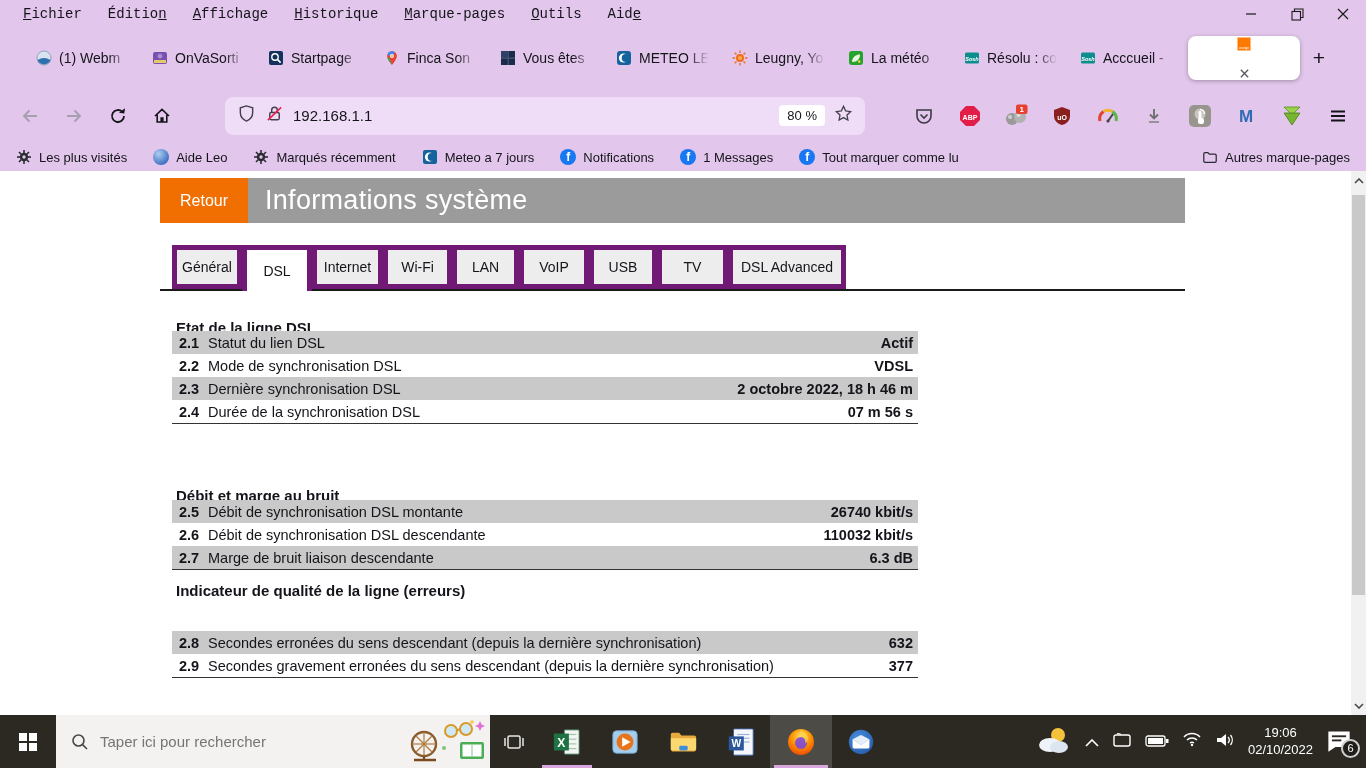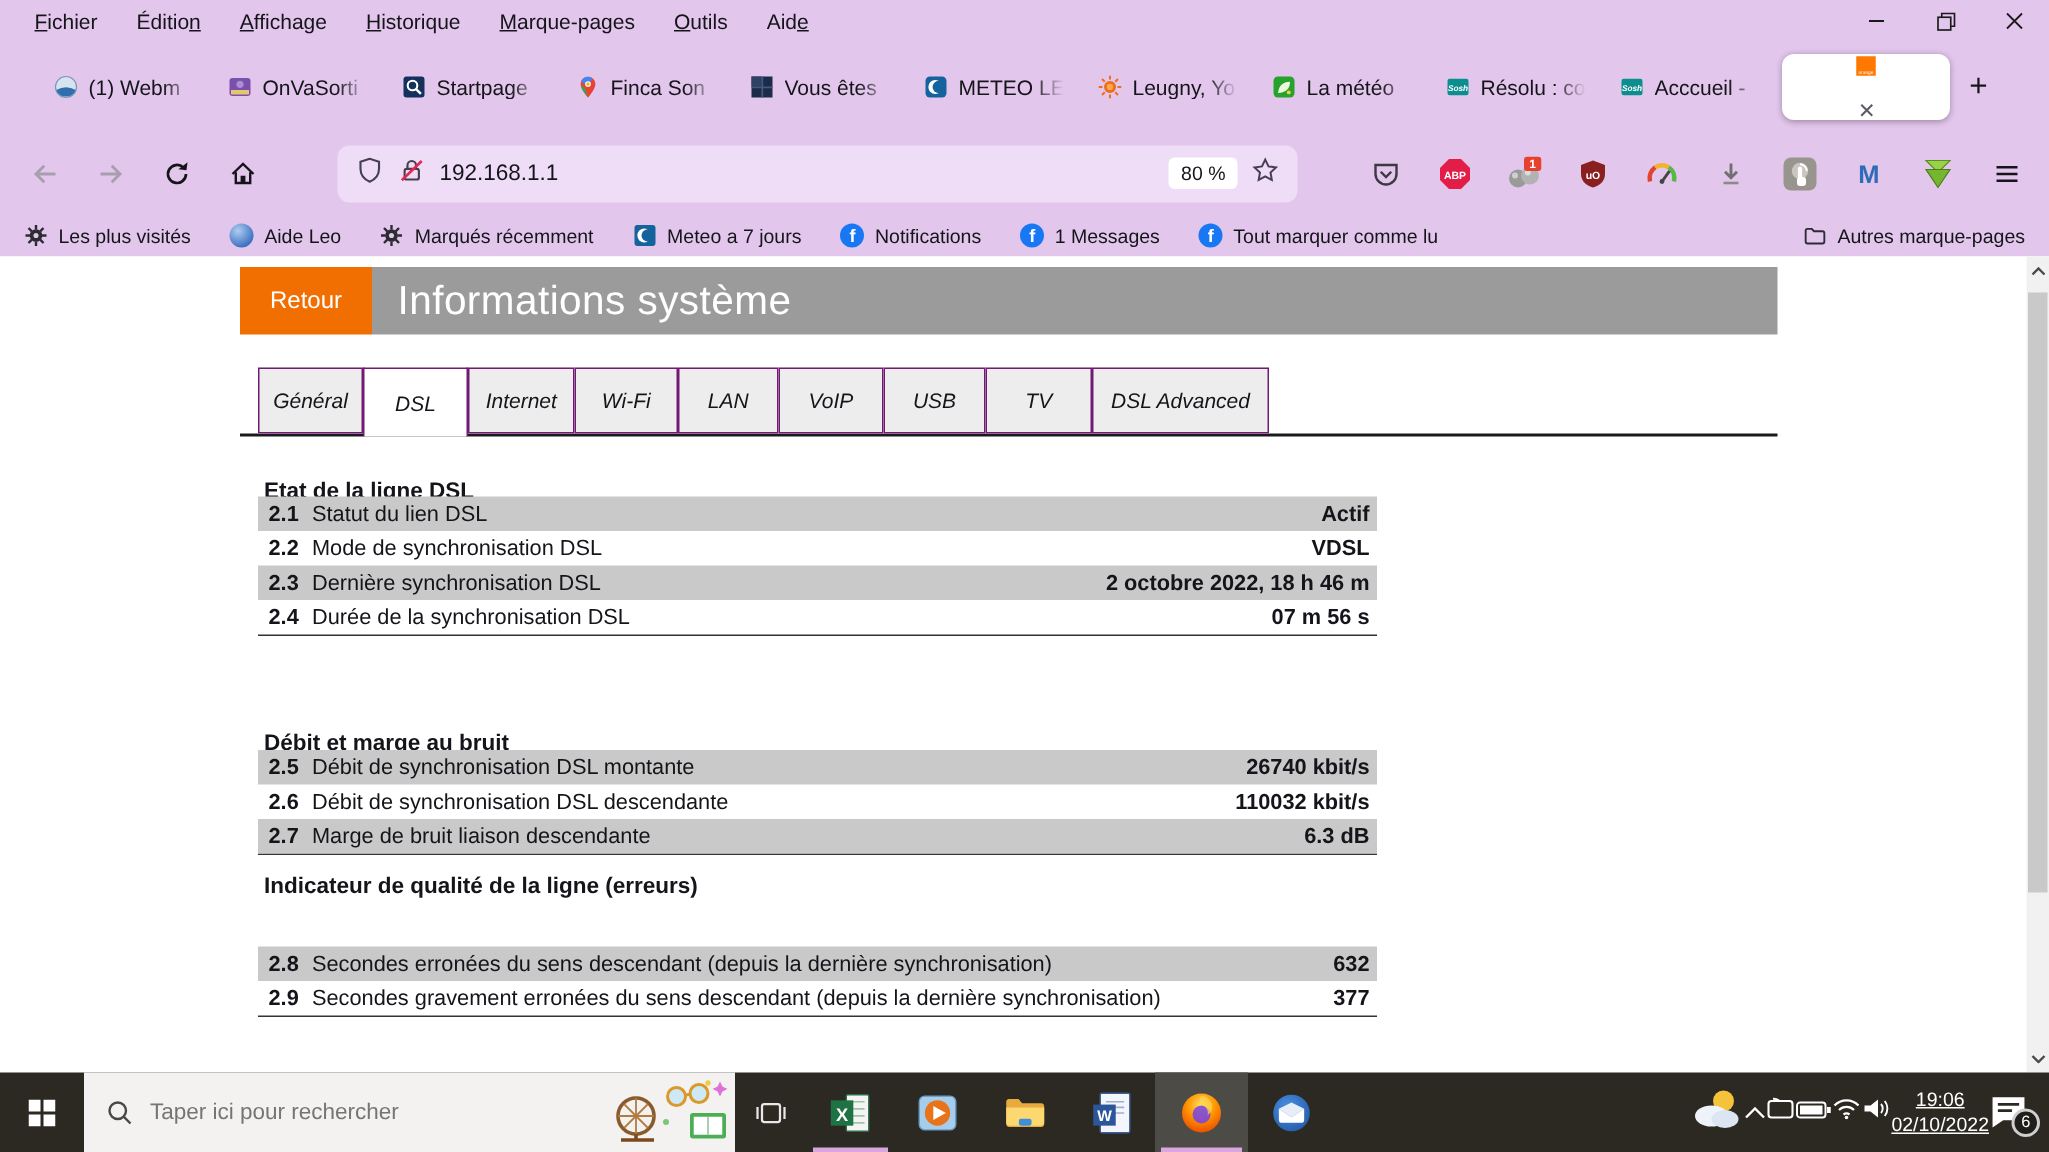--- a/index.html
+++ b/index.html
@@ -2,21 +2,21 @@
 <html><head>
 <meta charset="utf-8">
 <style>
   * { box-sizing: border-box; margin: 0; padding: 0; }
   html,body { width:1366px; height:768px; overflow:hidden;
     font-family:"Liberation Sans", sans-serif; background:#fff; color:#15141a; }
 
   
   .chrome { background:#e2c6ec; }
   .menubar { height:28px; display:flex; align-items:center; padding-left:10px; font-size:14px; }
-  .menu-item { padding:4px 13px; cursor:default; }
+  .menu-item { padding:4px 13px; cursor:default;font-family:Liberation Mono, monospace; }
   .ak { text-decoration:underline; }
   .win-controls { margin-left:auto; display:flex; height:28px; }
   .wc { width:46px; display:flex; align-items:center; justify-content:center; }
 
   .tabbar { height:60px; display:flex; align-items:center; padding-left:28px; gap:4px; }
   .btab { width:112px; height:44px; display:flex; align-items:center; gap:7px;
           padding:0 8px; border-radius:8px; font-size:14px; overflow:hidden; flex:none; }
   .btab .lbl { white-space:nowrap; overflow:hidden; flex:1;
      -webkit-mask-image:linear-gradient(90deg,#000 68%,transparent 96%);
      mask-image:linear-gradient(90deg,#000 68%,transparent 96%); }
@@ -49,22 +49,22 @@
   .content { position:relative; height:544px; background:#fff; }
   .pageheader { position:absolute; left:160px; top:7px; width:1025px; height:45px; display:flex; }
   .retour { width:88px; background:#f16e00; color:#fff; font-size:16px;
             display:flex; align-items:center; justify-content:center; cursor:pointer; }
   .htitle { flex:1; background:#9b9b9b; color:#fff; font-size:27px; letter-spacing:.3px;
             display:flex; align-items:center; padding-left:17px; font-weight:400; }
 
   .ptabs { position:absolute; left:160px; top:74px; width:1025px; height:46px; }
   .ptabs .rule { position:absolute; left:0; right:0; bottom:0; height:2px; background:#1a1a1a; }
   .ptabs-row { position:absolute; left:12px; top:0; display:flex; }
-  .ptab { height:44px; background:#ededed; border:1px solid #701a75;
-          display:flex; align-items:center; justify-content:center; font-size:14px; z-index:1;font-style:italic; }
+  .ptab { height:44px; background:#ededed; border:5px solid #701a75;
+          display:flex; align-items:center; justify-content:center; font-size:14px; z-index:1; }
   .ptab.active { height:46px; background:#fff; border-bottom:none; z-index:2; }
 
   .sectionh { position:absolute; left:176px; font-size:15px; font-weight:bold; }
   .tbl { position:absolute; left:172px; width:746px; border-bottom:1px solid #333; }
   .trow { display:flex; align-items:center; height:23px; font-size:14.5px; }
   .trow:nth-child(odd) { background:#c9c9c9; }
   .trow .num { font-weight:bold; width:36px; padding-left:7px; flex:none; }
   .trow .lbl { white-space:nowrap; }
   .trow .val { margin-left:auto; font-weight:bold; padding-right:5px; white-space:nowrap; }
 
@@ -78,21 +78,21 @@
   .startbtn { width:56px; display:flex; align-items:center; justify-content:center; }
   .searchbox { width:434px; background:#f3f2f1; display:flex; align-items:center; gap:10px;
                padding:0 14px; position:relative; }
   .searchbox input { border:none; outline:none; background:transparent; font-size:15px; color:#14532d;
                      font-family:"Liberation Sans",sans-serif; width:230px; }
   .search-deco { position:absolute; right:2px; top:3px; }
   .cell { width:58px; display:flex; align-items:center; justify-content:center; position:relative; }
   .cell.small { width:48px; }
   .cell.ff { width:62px; background:#4d4b45; }
   .runline { position:absolute; left:4px; right:4px; bottom:0; height:3px; background:#d9a7dd; }
-  .tray { margin-left:auto; display:flex; align-items:center; padding-right:10px;text-decoration:underline; }
+  .tray { margin-left:auto; display:flex; align-items:center; gap:13px; padding-right:10px; }
   .clock { font-size:13px; line-height:1.3; text-align:center; }
   .notif { position:relative; width:30px; height:26px; }
   .notif-badge { position:absolute; right:-4px; bottom:-3px; width:19px; height:19px; border-radius:50%;
                  background:#1f1e1a; border:2px solid #cfcfcf; color:#fff; font-size:11px;
                  display:flex; align-items:center; justify-content:center; }
 </style>
 </head>
 <body>
 
 <div class="chrome">

